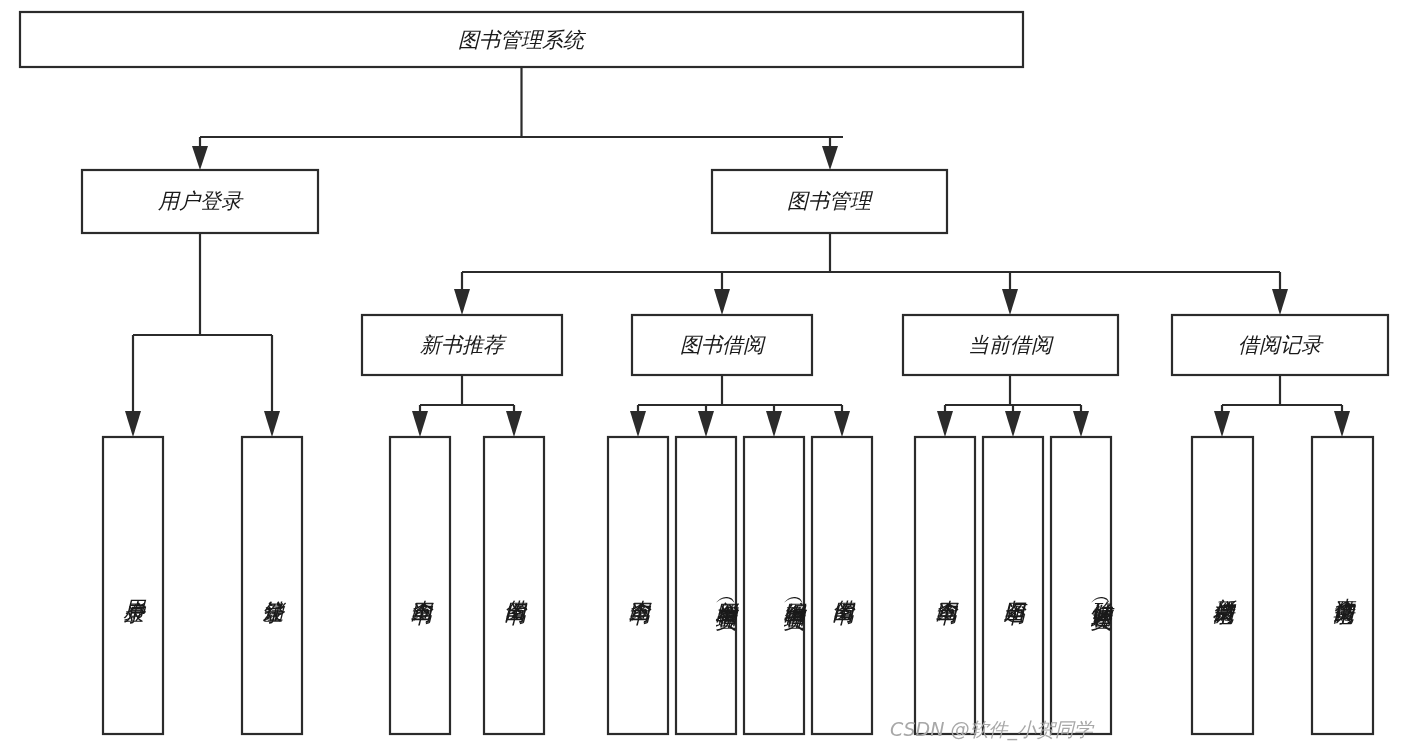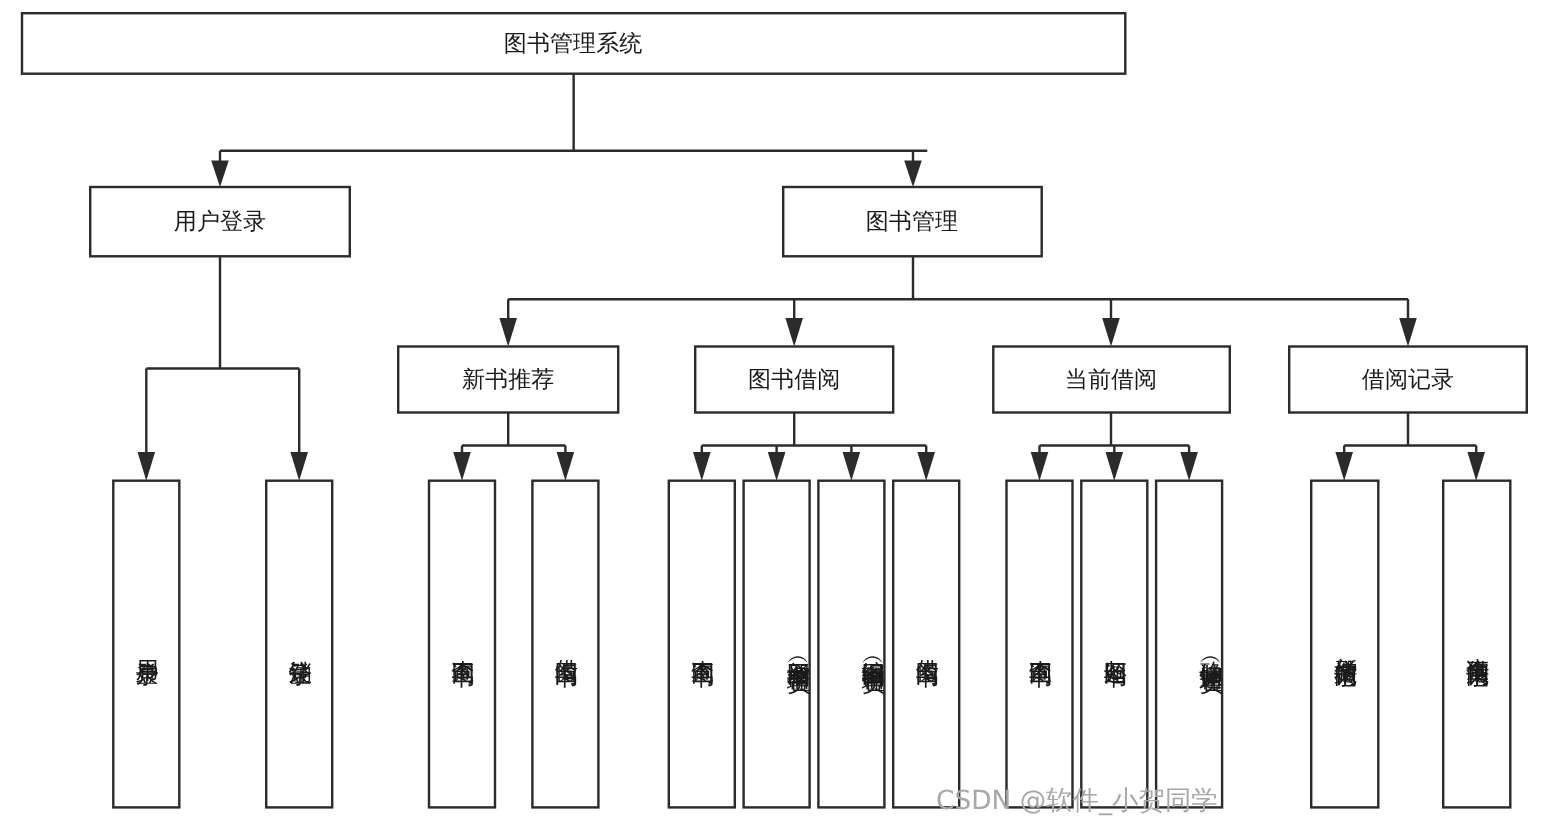--- a/index.html
+++ b/index.html
@@ -10,20 +10,21 @@
   body {
     width: 1405px;
     height: 747px;
     font-family: "DejaVu Sans", "Liberation Sans", sans-serif;
     overflow: hidden;
   }
   #diagram-root {
     position: relative;
     width: 1119px;
     height: 747px;
+    font-style: italic;
   }
   svg#flowchart {
     position: absolute;
     left: 0;
     top: 0;
     width: 1405px;
     height: 747px;
     display: block;
   }
   .node-box {
@@ -60,24 +61,24 @@
     display: flex;
     align-items: center;
     justify-content: center;
     text-align: center;
     white-space: nowrap;
     pointer-events: none;
     box-sizing: border-box;
   }
   .watermark {
     position: absolute;
-    right: 12px;
+    right: 26px;
     bottom: 4px;
     font-family: "DejaVu Sans", "Liberation Sans", sans-serif;
-    font-size: 24px;
+    font-size: 19px;
     color: #a8a8a8;
     white-space: nowrap;
     pointer-events: none;
   }
 </style>
 </head>
 <body>
 
 <div id="diagram-root">
 

